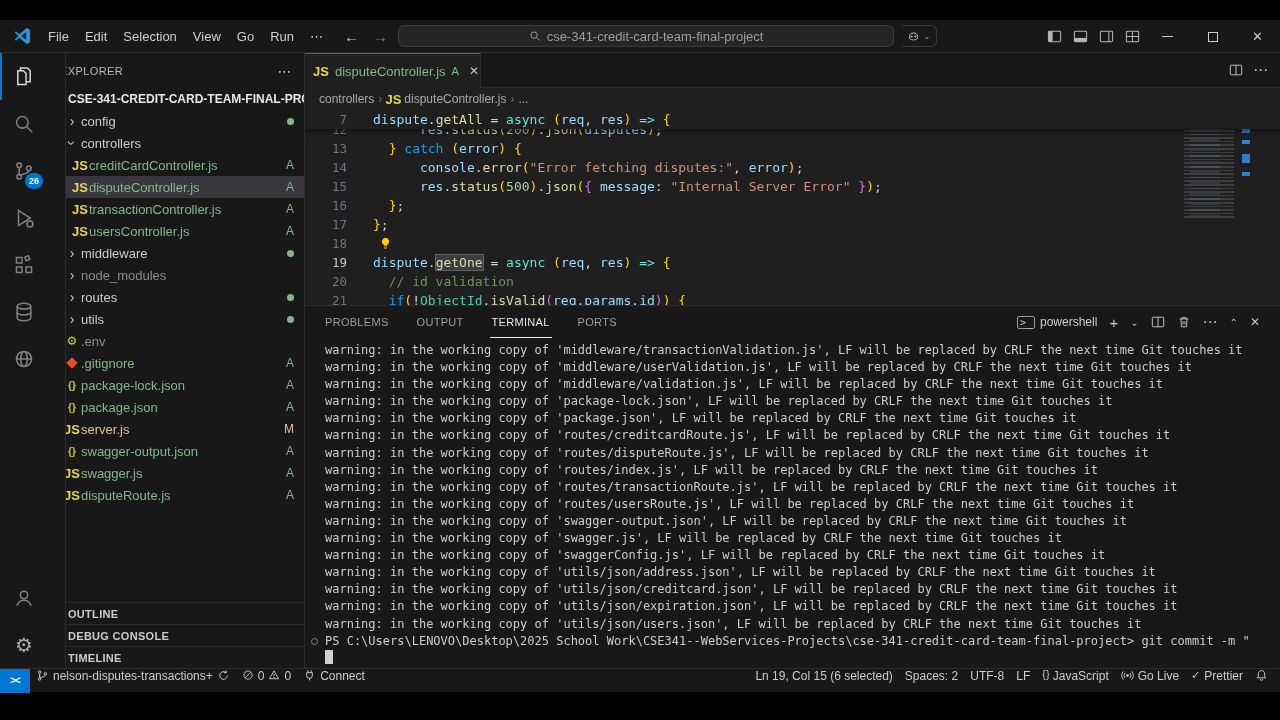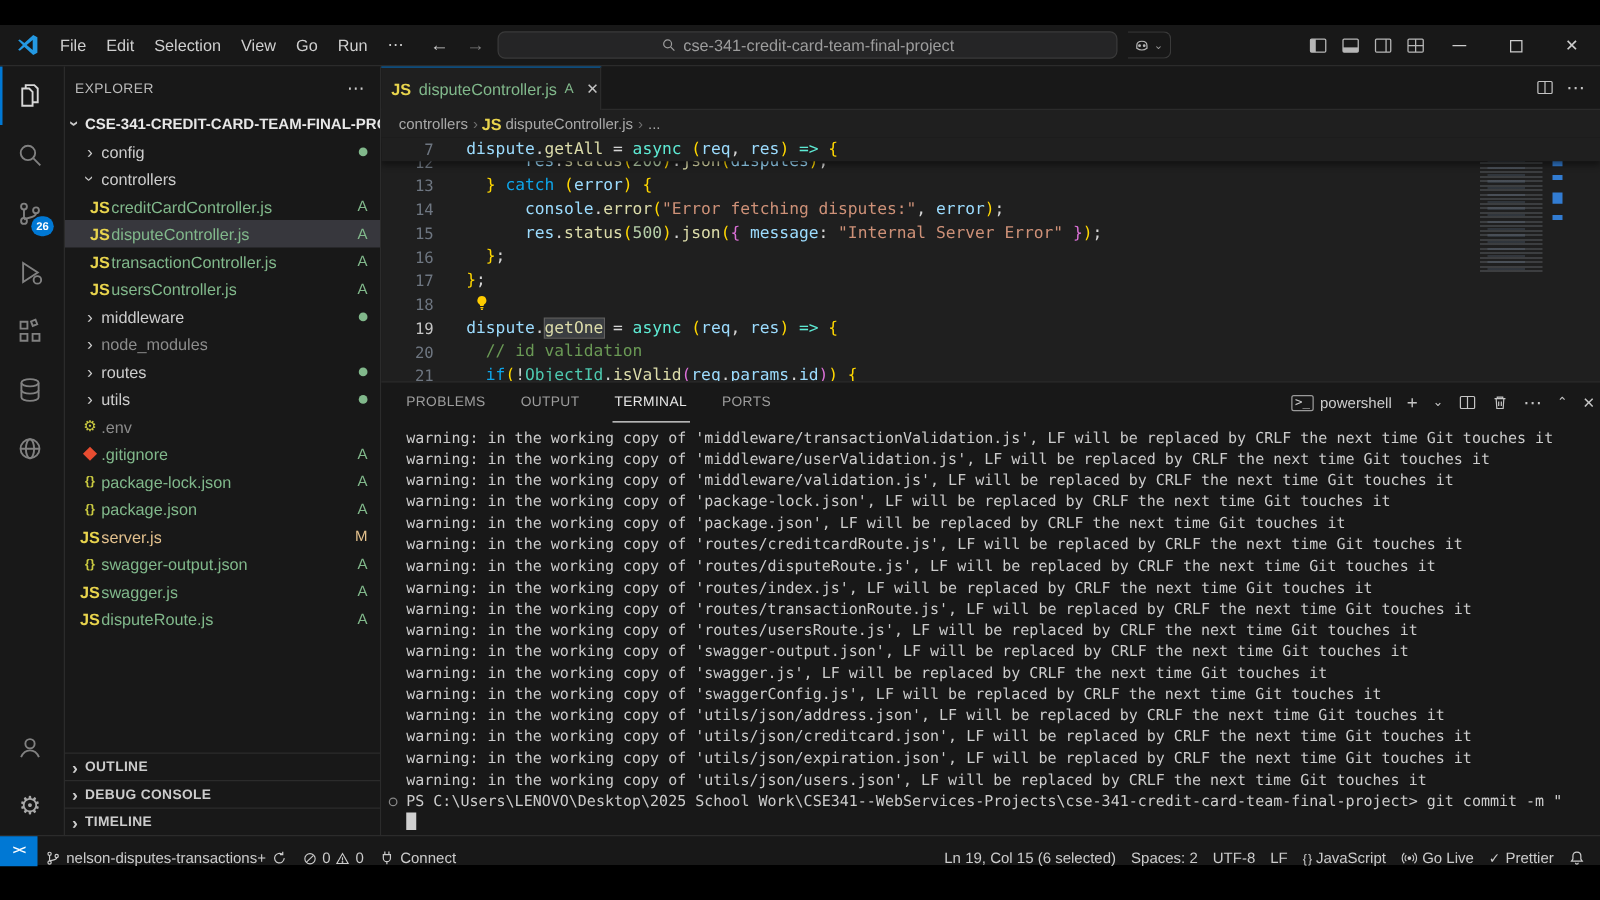--- a/index.html
+++ b/index.html
@@ -17,21 +17,21 @@
   .nav-arrows .dim{color:#7a7a7a}
   .command-center{position:absolute;left:398px;width:496px;height:22px;top:5px;background:#252526;border:1px solid #3a3a3a;border-radius:6px;display:flex;align-items:center;justify-content:center;gap:6px;color:#9d9d9d;font-size:13px}
   .copilot-btn{position:absolute;left:902px;top:5px;height:22px;padding:0 5px;border:1px solid #3a3a3a;border-left:none;border-radius:0 6px 6px 0;display:flex;align-items:center;gap:3px;color:#9d9d9d}
   .tb-right{position:absolute;right:0;top:0;height:33px;display:flex;align-items:center}
   .lyt-btn{width:26px;height:26px;display:flex;align-items:center;justify-content:center;color:#b6b6b6}
   .winctl{width:45px;height:33px;display:flex;align-items:center;justify-content:center;color:#cccccc;font-size:13px}
   .winctl .maxbox{width:10px;height:10px;border:1px solid #ccc}
   .winctl .minbar{width:11px;height:1px;background:#ccc;display:block}
 
   
-  .activitybar{position:absolute;left:0;top:33px;width:52px;bottom:24px;background:#181818;border-right:1px solid #2b2b2b;z-index:20}
+  .activitybar{position:absolute;left:0;top:33px;width:66px;bottom:24px;background:#181818;border-right:1px solid #2b2b2b;z-index:20}
   .ab-item{width:48px;height:47px;display:flex;align-items:center;justify-content:center;color:#818181;position:relative}
   .ab-item.active{color:#d7d7d7;box-shadow:inset 2px 0 0 #0078d4}
   .ab-badge{position:absolute;right:5px;bottom:5px;background:#0078d4;color:#fff;border-radius:9px;min-width:17px;height:16px;font-size:9px;display:flex;align-items:center;justify-content:center;padding:0 4px;font-weight:700}
   .ab-bottom{position:absolute;bottom:0;left:0;width:48px}
   .gear-glyph{font-size:20px;line-height:1;color:#a9a9a9}
 
   
   .sidebar{position:absolute;left:48px;top:33px;width:257px;bottom:24px;background:#181818;border-right:1px solid #2b2b2b;font-size:13px;overflow:hidden}
   .side-header{height:35px;display:flex;align-items:center;padding:0 12px;color:#bbbbbb;font-size:11px;letter-spacing:.4px}
   .side-header .more{margin-left:auto;color:#cccccc;font-size:14px}
@@ -78,35 +78,35 @@
   .lightbulb{display:inline-block;margin-left:6px;vertical-align:-2px}
   .minimap{position:absolute;top:2px;right:46px;width:50px;height:108px;opacity:.85;
      background-image:repeating-linear-gradient(180deg, rgba(190,200,210,.22) 0px, rgba(190,200,210,.22) 1.6px, transparent 1.6px, transparent 3.6px);}
   .minimap::after{content:"";position:absolute;left:6px;top:0;width:30px;height:100%;
      background-image:repeating-linear-gradient(180deg, rgba(150,180,220,.18) 0px, rgba(150,180,220,.18) 1.6px, transparent 1.6px, transparent 5.4px);}
   .ruler{position:absolute;top:0;right:30px;width:8px;height:100%}
   .ruler i{position:absolute;left:0;width:8px;background:#3794ff;opacity:.8;display:block}
 
   
   .panel{position:absolute;top:252px;left:0;right:0;bottom:0;background:#181818;border-top:1px solid #2b2b2b}
-  .panel-header{height:32px;display:flex;align-items:center;padding:0 4px 0 18px}
+  .panel-header{height:32px;display:flex;align-items:center;padding:0 20px 0 18px}
   .ptab{font-size:11px;letter-spacing:.3px;color:#9d9d9d;padding:0 2px;margin-right:24px;height:31px;display:flex;align-items:center;border-bottom:1px solid transparent}
   .ptab.active{color:#e7e7e7;border-bottom-color:#e7e7e7}
   .panel-right{margin-left:auto;display:flex;align-items:center;gap:12px;color:#c5c5c5;font-size:13px}
   .shell-item{display:flex;align-items:center;gap:5px;font-size:12px;color:#cccccc}
   .shell-glyph{font-family:"DejaVu Sans Mono",monospace;font-size:10px;border:1px solid #9a9a9a;border-radius:2px;padding:0 2px;line-height:11px}
   .terminal{position:absolute;top:32px;left:0;right:0;bottom:0;padding:4px 0 0 20px;overflow:hidden}
   .tline{font-family:"DejaVu Sans Mono","Liberation Mono",monospace;font-size:12px;line-height:17.1px;height:17.1px;color:#cccccc;white-space:pre;position:relative}
   .cmd-dot{position:absolute;left:-14px;top:5px;width:7px;height:7px;border:1px solid #868686;border-radius:50%}
   .tcursor{display:inline-block;width:8px;height:14px;background:#d0d0d0;vertical-align:-2px}
 
   
   .statusbar{position:absolute;left:0;right:0;bottom:0;height:24px;background:#181818;border-top:1px solid #2b2b2b;display:flex;align-items:center;font-size:12px;color:#cccccc;z-index:40}
   .sb-remote{width:30px;height:24px;background:#0078d4;color:#fff;display:flex;align-items:center;justify-content:center;font-size:10px;font-weight:700;letter-spacing:-1px}
-  .sb-item{display:flex;align-items:flex-end;gap:4px;padding:0 6px;height:24px;white-space:nowrap}
+  .sb-item{display:flex;align-items:flex-start;gap:4px;padding:0 6px;height:24px;white-space:nowrap}
   .sb-left{display:flex;align-items:center}
   .sb-right{margin-left:auto;display:flex;align-items:center;padding-right:6px}
 </style>
 </head>
 <body>
 
 <div id="window">
 
   <div class="titlebar">
     <div class="vscode-logo">

